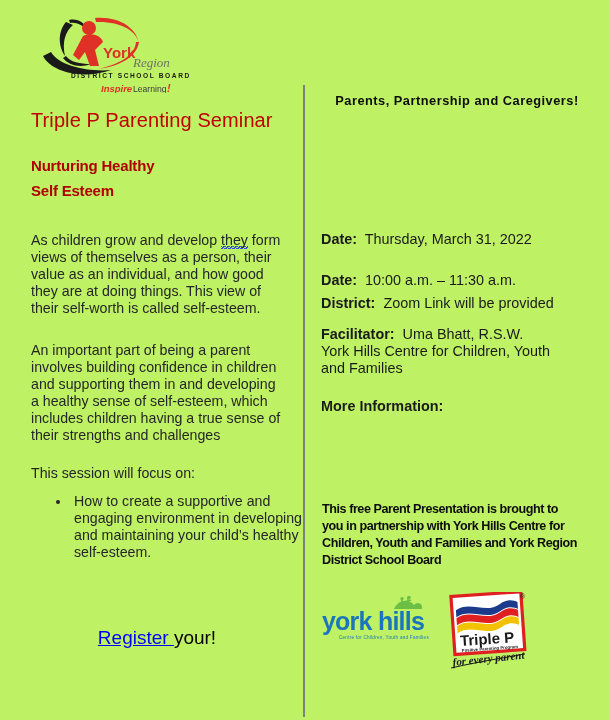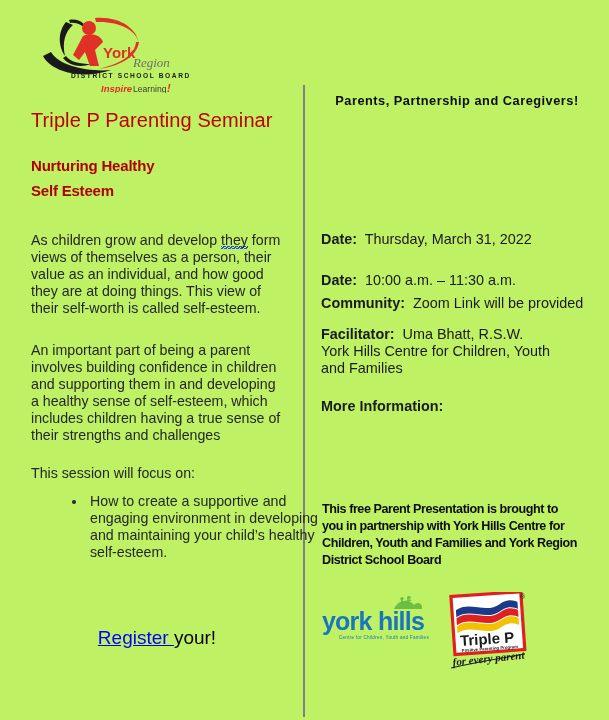--- a/index.html
+++ b/index.html
@@ -100,21 +100,21 @@
     left: 31px;
     top: 493px;
     width: 252px;
     margin: 0;
     padding: 0 0 0 40px;
     font-size: 14.2px;
     line-height: 17px;
     color: #262626;
     list-style: disc;
   }
-  .bullet-list li { padding-left: 3px; margin-left: 16px; }
+  .bullet-list li { padding-left: 3px; }
 
   .register-line {
     position: absolute;
     left: 31px;
     top: 626px;
     width: 252px;
     text-align: center;
     font-size: 19px;
     line-height: 24px;
     color: #000000;
@@ -286,21 +286,21 @@
     <b>Date:</b>&nbsp;
     <span>Thursday, March 31, 2022</span>
   </div>
 
   <div class="detail d-time">
     <b>Date:</b>&nbsp;
     <span>10:00 a.m. – 11:30 a.m.</span>
   </div>
 
   <div class="detail d-loc">
-    <b>Community:</b>&nbsp;
+    <b>District:</b>&nbsp;
     <span>Zoom Link will be provided</span>
   </div>
 
   <div class="detail d-fac">
     <b>Facilitator:</b>&nbsp;
     <span>Uma Bhatt, R.S.W.</span><br>
     <span>York Hills Centre for Children, Youth</span><br>
     <span>and Families</span>
   </div>
 

